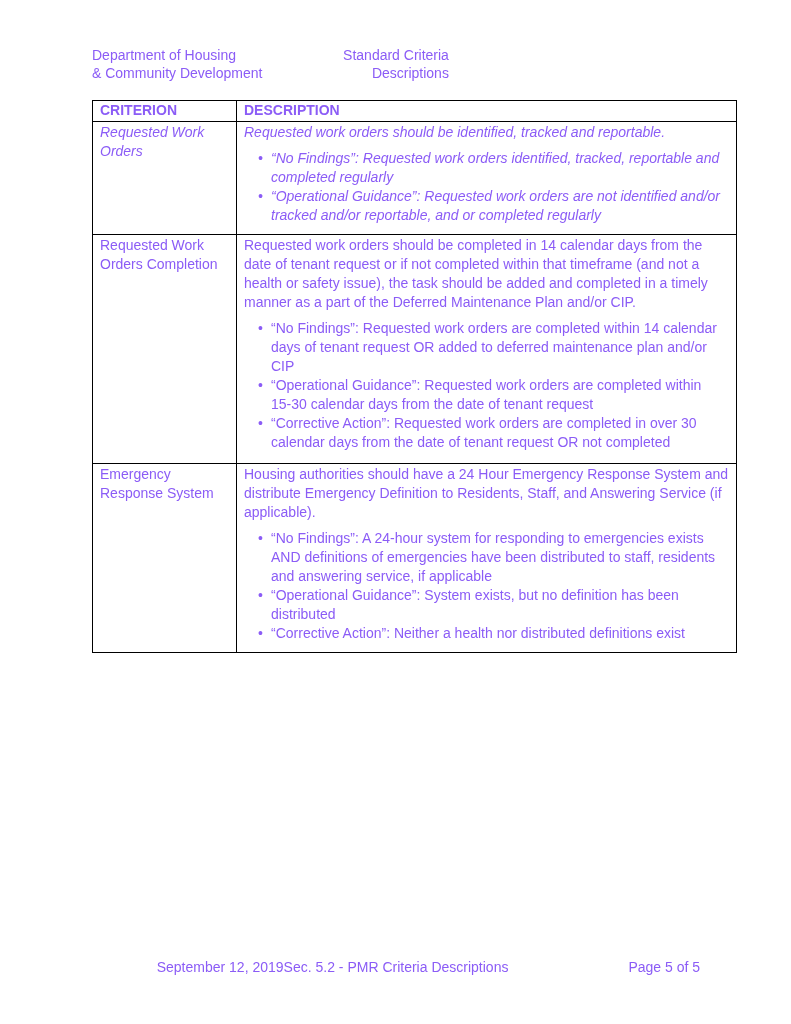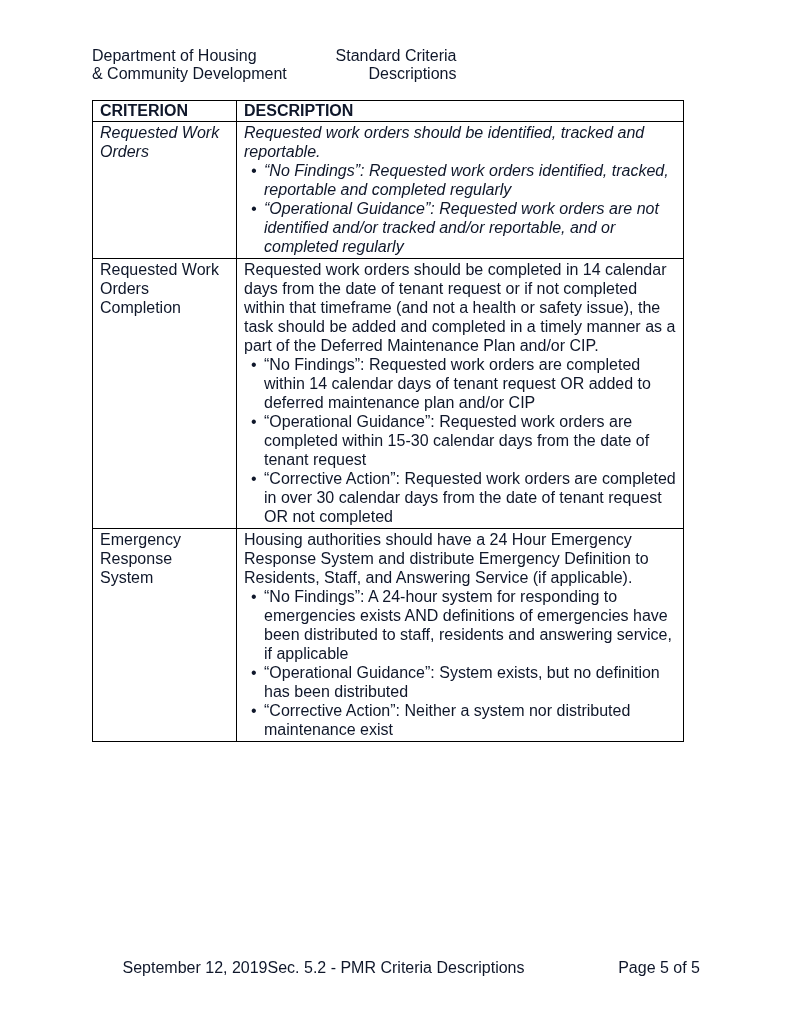--- a/index.html
+++ b/index.html
@@ -3,62 +3,62 @@
 <meta charset="utf-8">
 <style>
   * { box-sizing: border-box; }
   html, body { margin: 0; padding: 0; background: #ffffff; }
   .page {
     position: relative;
     width: 791px;
     height: 1024px;
     background: #ffffff;
     font-family: "Liberation Sans", sans-serif;
-    font-size: 16px;
-    color: #0f172a;
+    font-size: 14px;
+    color: #8b5cf6;
     overflow: hidden;
   }
   .doc-header {
     position: absolute;
     left: 92px;
     right: 91px;
     top: 47px;
     display: grid;
     grid-template-columns: 1fr auto 1fr;
     line-height: 17.5px;
   }
   .doc-header .h-left   { text-align: left; }
   .doc-header .h-center { text-align: center; }
   .doc-header .h-right  { text-align: right; }
 
   table.criteria-table {
     position: absolute;
     left: 92px;
     top: 100px;
-    width: 592px;
+    width: 645px;
     border-collapse: collapse;
     table-layout: fixed;
   }
   .criteria-table th,
   .criteria-table td {
     border: 1.5px solid #000000;
     vertical-align: top;
     text-align: left;
     padding: 1px 7px 2px 7px;
     line-height: 19px;
   }
   .criteria-table th { font-weight: bold; padding-top: 0; padding-bottom: 1px; }
   .col-criterion { width: 144px; }
   tr.row-0 td { height: 100px; font-style: italic; }
   tr.row-1 td { height: 229px; }
   tr.row-2 td { height: 176px; }
 
   .description-cell .intro { margin: 0; }
   .bullet-list {
-    margin: 0;
+    margin: 7px;
     padding: 0;
     list-style: none;
   }
   .bullet-list li {
     position: relative;
     padding-left: 20px;
   }
   .bullet-list li::before {
     content: "\2022";
     position: absolute;
@@ -125,21 +125,21 @@
     </td>
   </tr>
 
   <tr class="row-2">
     <td class="criterion-cell">Emergency Response System</td>
     <td class="description-cell">
       <p class="intro">Housing authorities should have a 24 Hour Emergency Response System and distribute Emergency Definition to Residents, Staff, and Answering Service (if applicable).</p>
       <ul class="bullet-list">
               <li>“No Findings”: A 24-hour system for responding to emergencies exists AND definitions of emergencies have been distributed to staff, residents and answering service, if applicable</li>
               <li>“Operational Guidance”: System exists, but no definition has been distributed</li>
-              <li>“Corrective Action”: Neither a system nor distributed maintenance exist</li>
+              <li>“Corrective Action”: Neither a health nor distributed definitions exist</li>
             </ul>
     </td>
   </tr>
 </tbody>
   </table>
 
   <div class="doc-footer">
     <div class="f-left">September 12, 2019</div>
     <div class="f-center">Sec. 5.2 - PMR Criteria Descriptions</div>
     <div class="f-right">Page 5 of 5</div>

